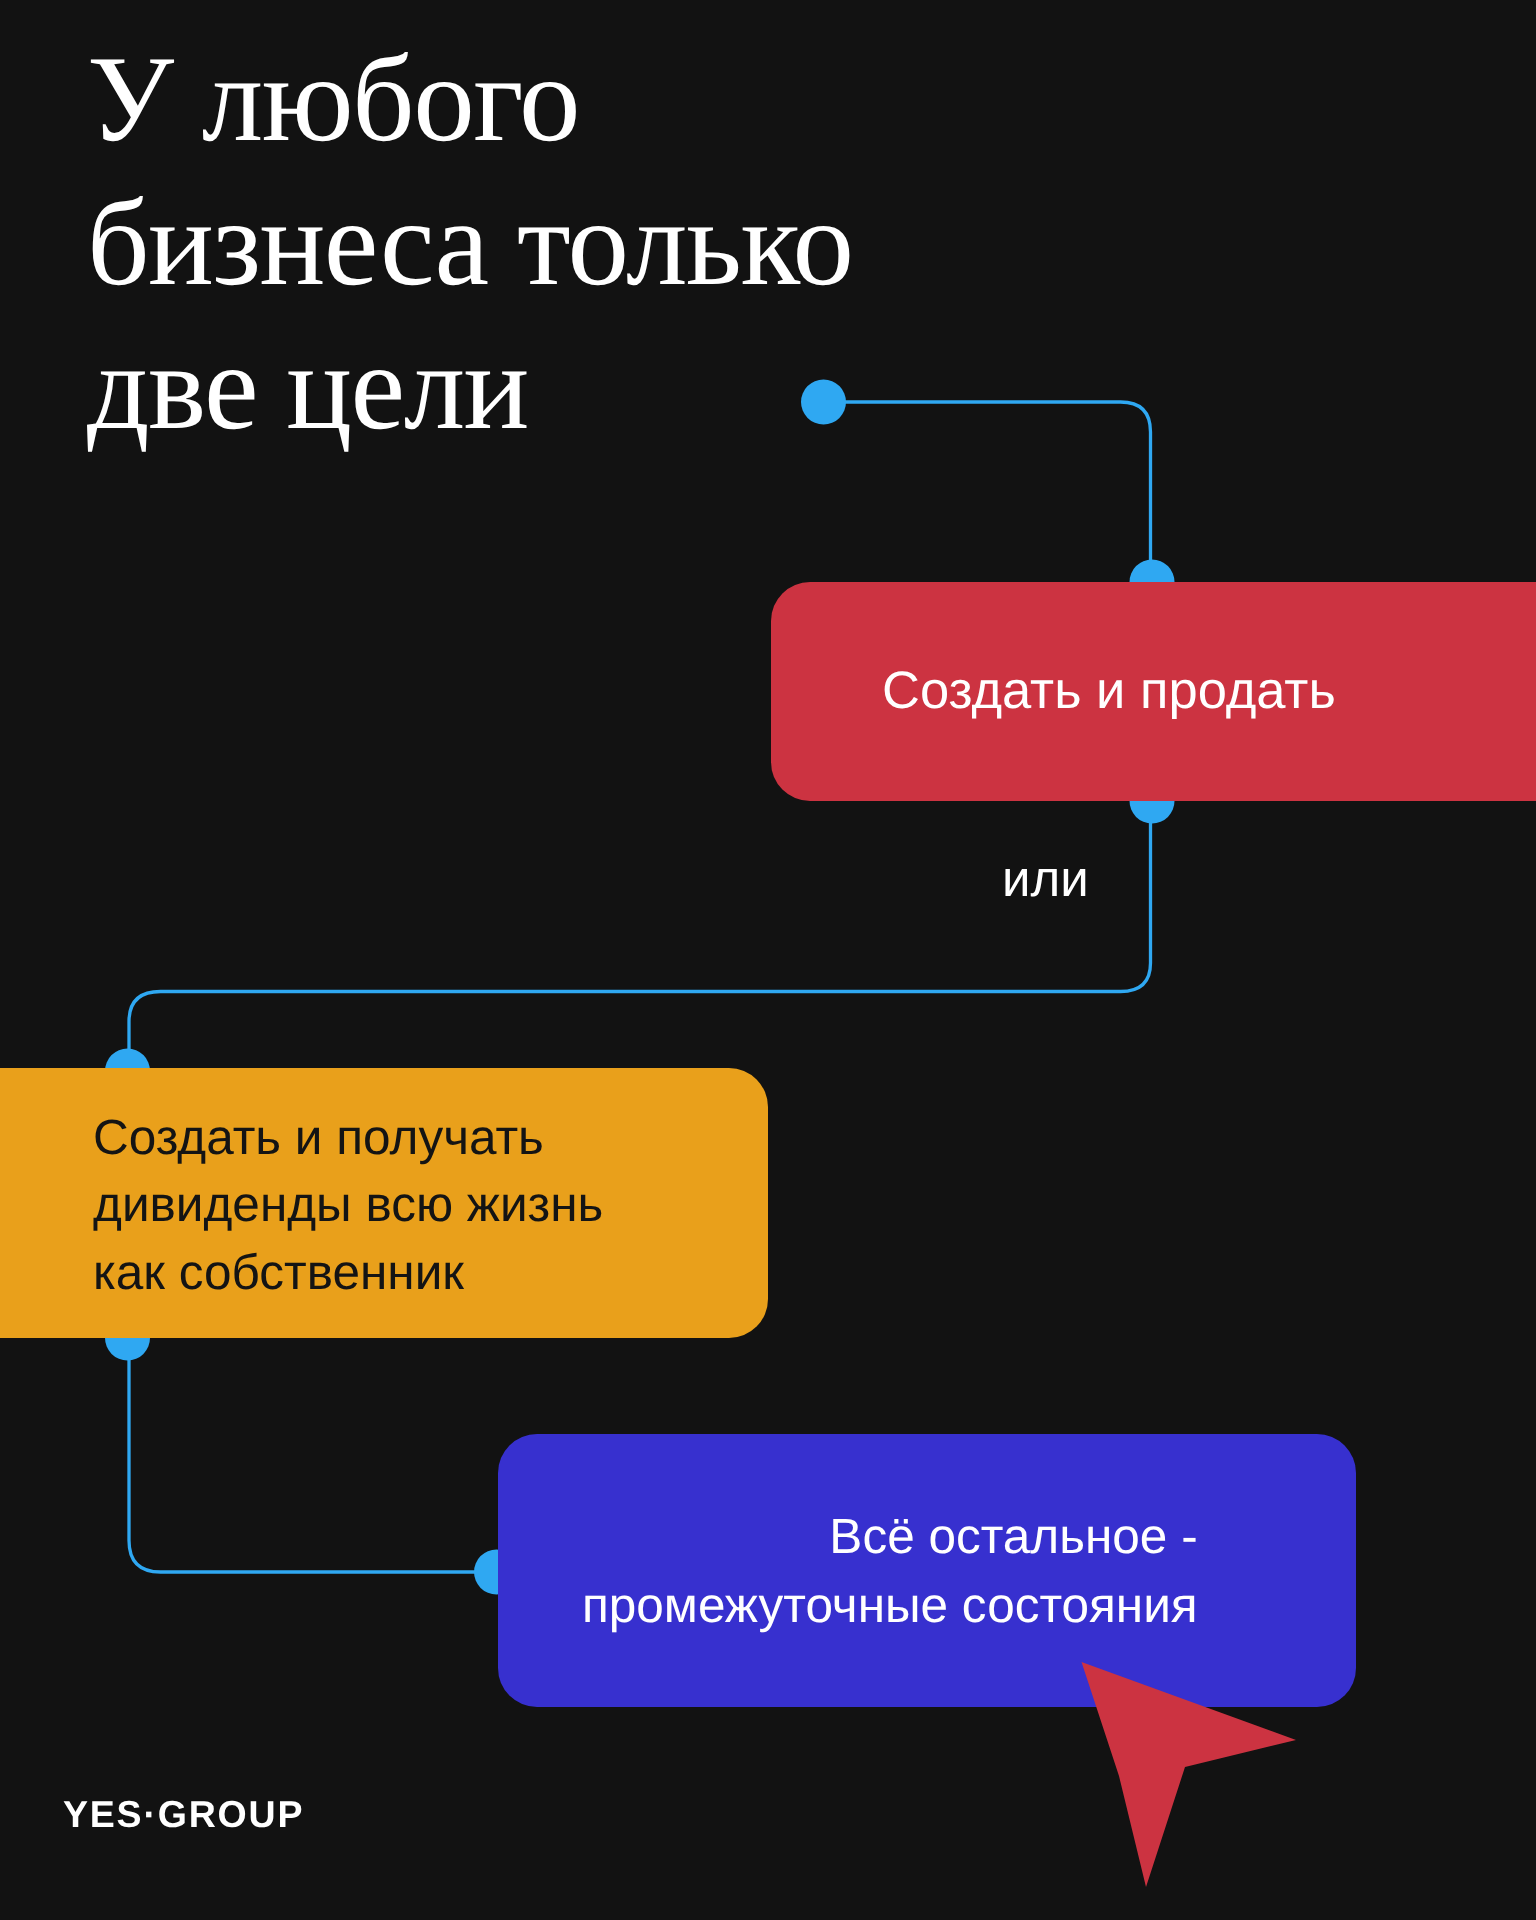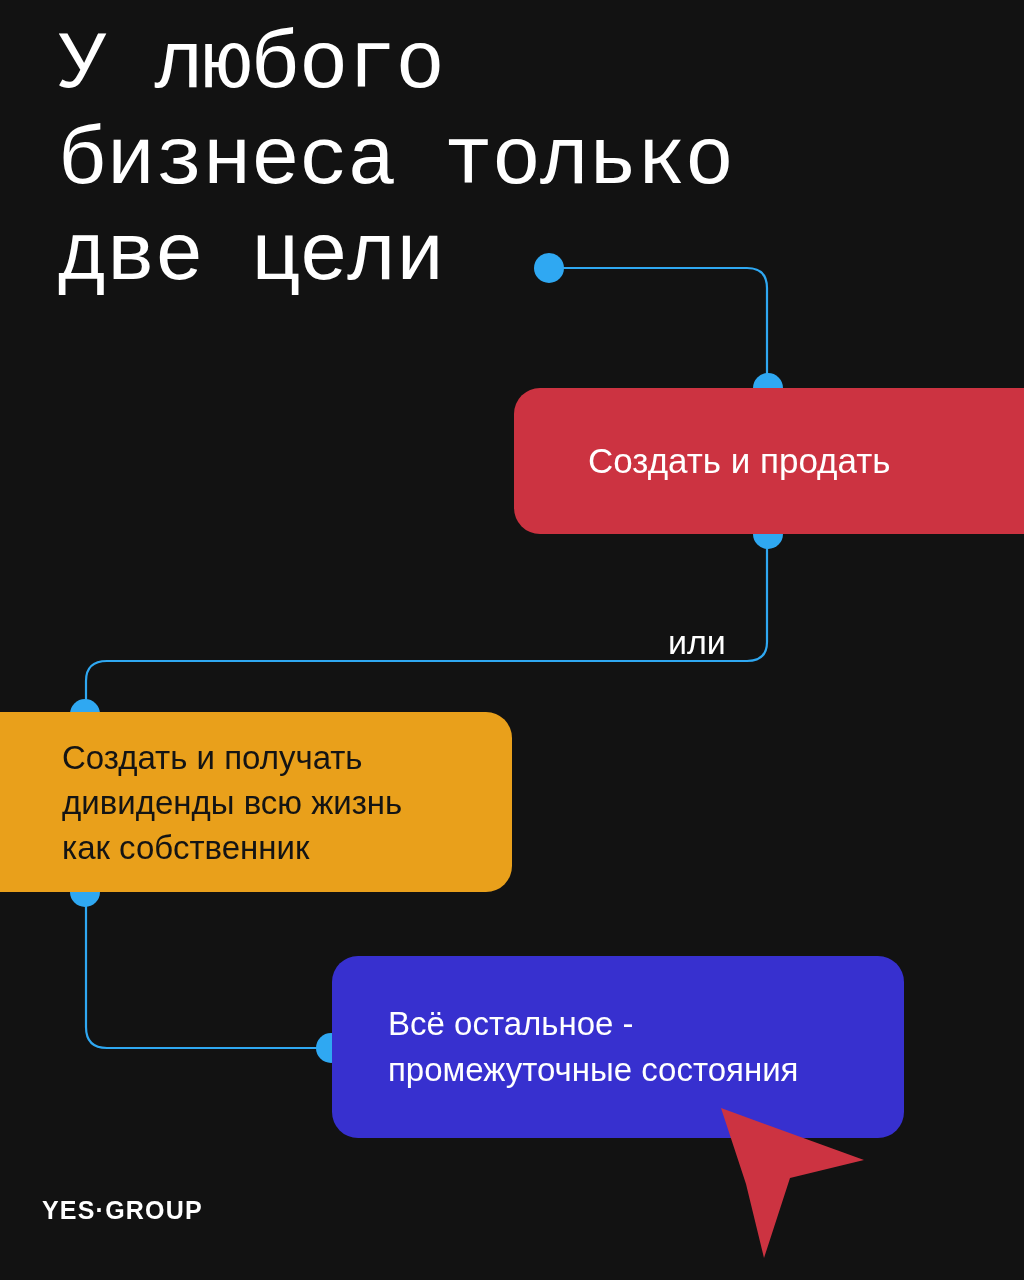--- a/index.html
+++ b/index.html
@@ -18,21 +18,21 @@
     overflow: hidden;
   }
 
   
   #headline {
     position: absolute;
     left: 58px;
     top: 18px;
     width: 880px;
     color: #ffffff;
-    font-family: Liberation Mono, monospace;
+    font-family: Liberation Serif, serif;
     font-size: 82px;
     line-height: 96px;
     font-weight: 400;
     letter-spacing: -1px;
     white-space: pre-line;
   }
 
   
   #connectors {
     position: absolute;
@@ -87,27 +87,28 @@
     top: 956px;
     width: 572px;
     height: 182px;
     background: #3730CF;
     color: #ffffff;
     font-size: 33px;
     line-height: 46px;
     padding-left: 56px;
     padding-right: 24px;
     border-radius: 26px;
+    text-align: right;
   }
 
   
   #or-label {
     position: absolute;
     left: 668px;
-    top: 622px;
+    top: 566px;
     color: #ffffff;
     font-size: 34px;
     line-height: 40px;
     font-family: "Liberation Sans", sans-serif;
     text-align: right;
   }
 
   
   #cursor {
     position: absolute;

